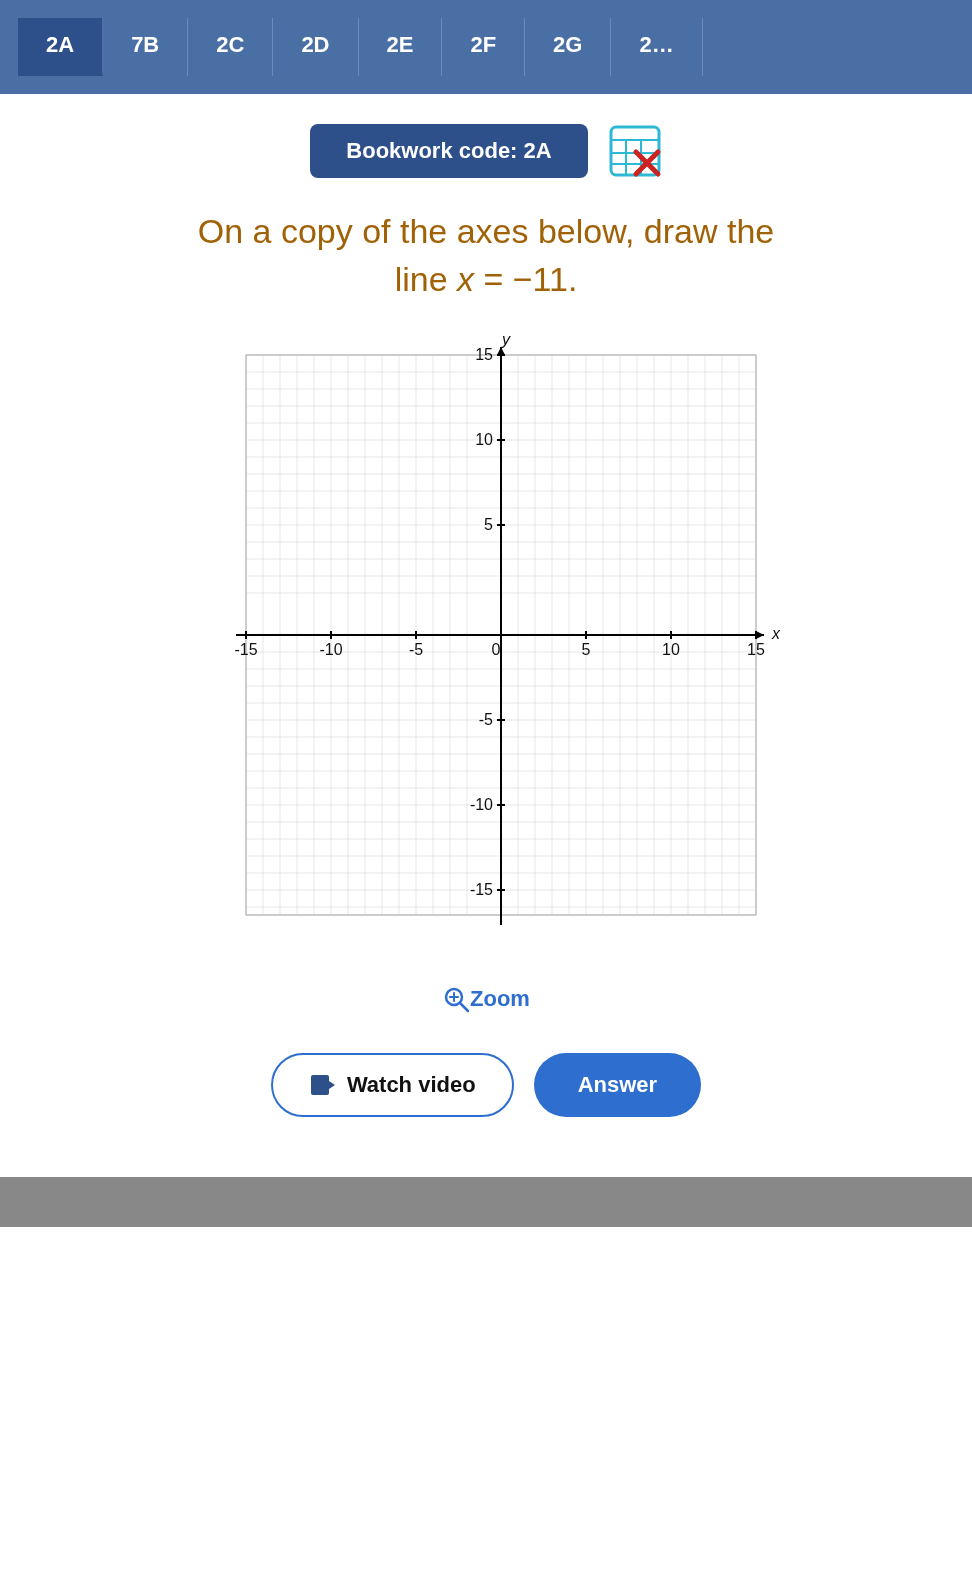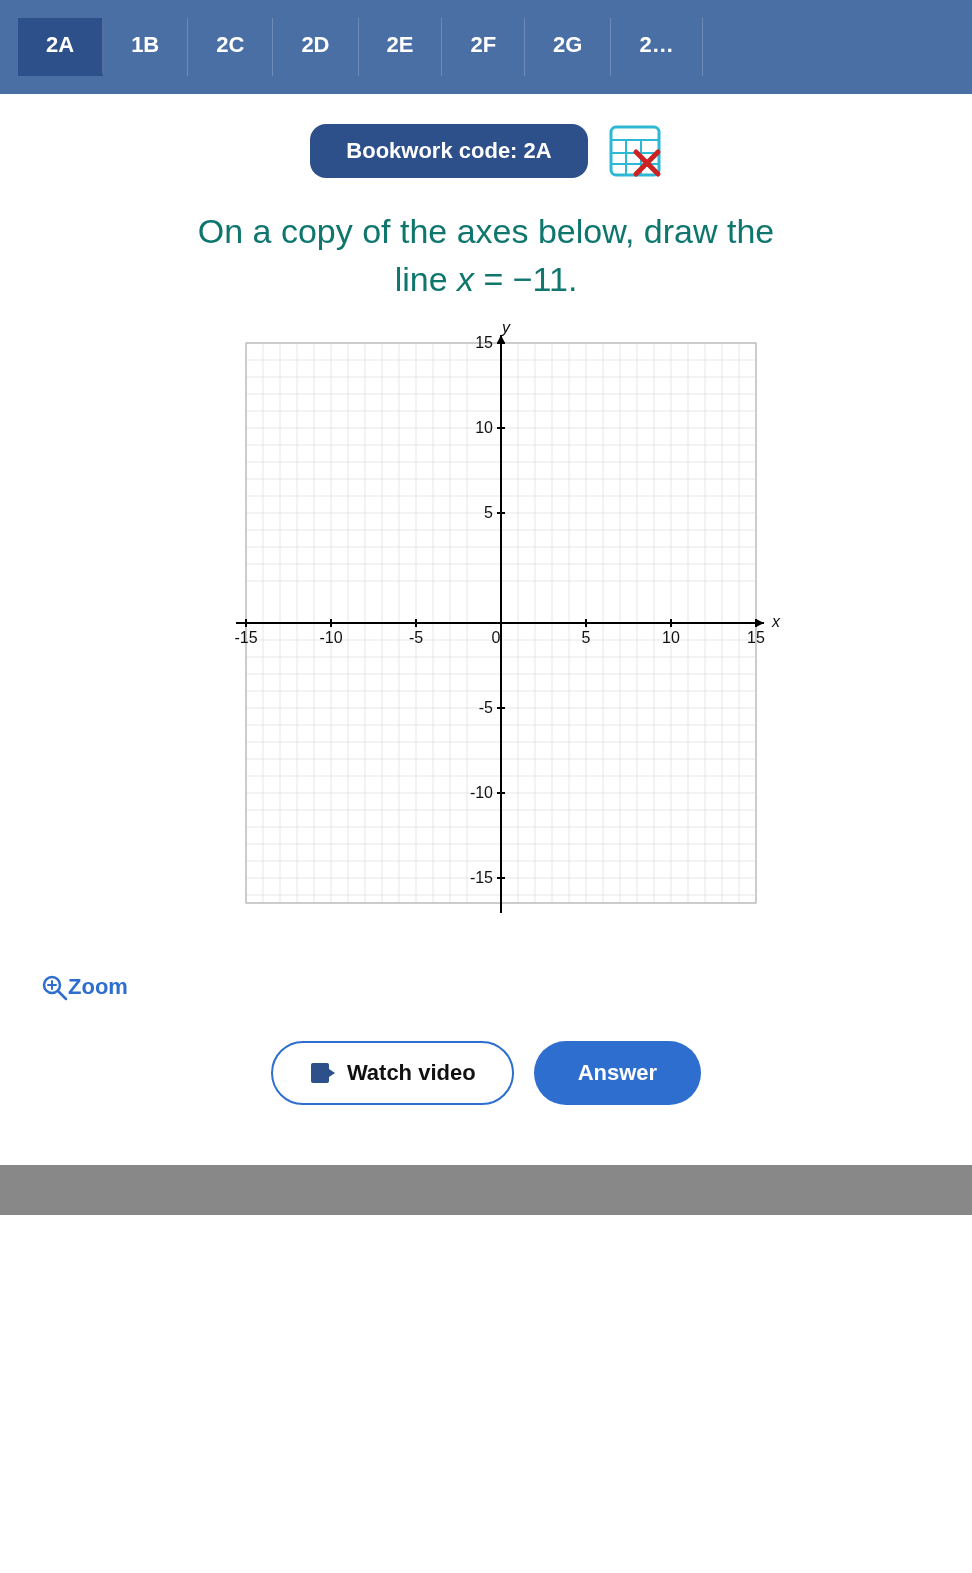--- a/index.html
+++ b/index.html
@@ -43,57 +43,57 @@
       display: flex;
       align-items: center;
       justify-content: center;
       gap: 20px;
       margin-bottom: 30px;
     }
     .bookwork-badge {
       background: #2d4f8a;
       color: white;
       padding: 14px 36px;
-      border-radius: 16px;
+      border-radius: 8px;
       font-size: 22px;
       font-weight: bold;
     }
     .calc-icon {
       width: 54px;
       height: 54px;
       position: relative;
       display: flex;
       align-items: center;
       justify-content: center;
     }
 
     
     .question-text {
       font-size: 34px;
       text-align: center;
-      margin-bottom: 20px;
+      margin-bottom: 32px;
       line-height: 1.4;
-      color: #0f766e;
+      color: #a16207;
     }
     .question-text .math {
       font-style: italic;
     }
 
     
     .graph-container {
       display: flex;
       justify-content: center;
       margin-bottom: 30px;
     }
 
     
     .zoom-btn {
       display: flex;
       align-items: center;
-      justify-content: flex-start;
+      justify-content: center;
       color: #2d6ecf;
       font-size: 22px;
       font-weight: bold;
       cursor: pointer;
       margin-bottom: 40px;
     }
     .zoom-btn svg {
       width: 28px;
       height: 28px;
     }
@@ -134,21 +134,21 @@
       height: 50px;
       background: #888;
       margin-top: auto;
     }
   </style>
 </head>
 <body>
 
 <div class="tab-bar">
   <div class="tab active">2A</div>
-  <div class="tab">1B</div>
+  <div class="tab">7B</div>
   <div class="tab">2C</div>
   <div class="tab">2D</div>
   <div class="tab">2E</div>
   <div class="tab">2F</div>
   <div class="tab">2G</div>
   <div class="tab">2…</div>
 </div>
 
 <div class="main-content">
 

